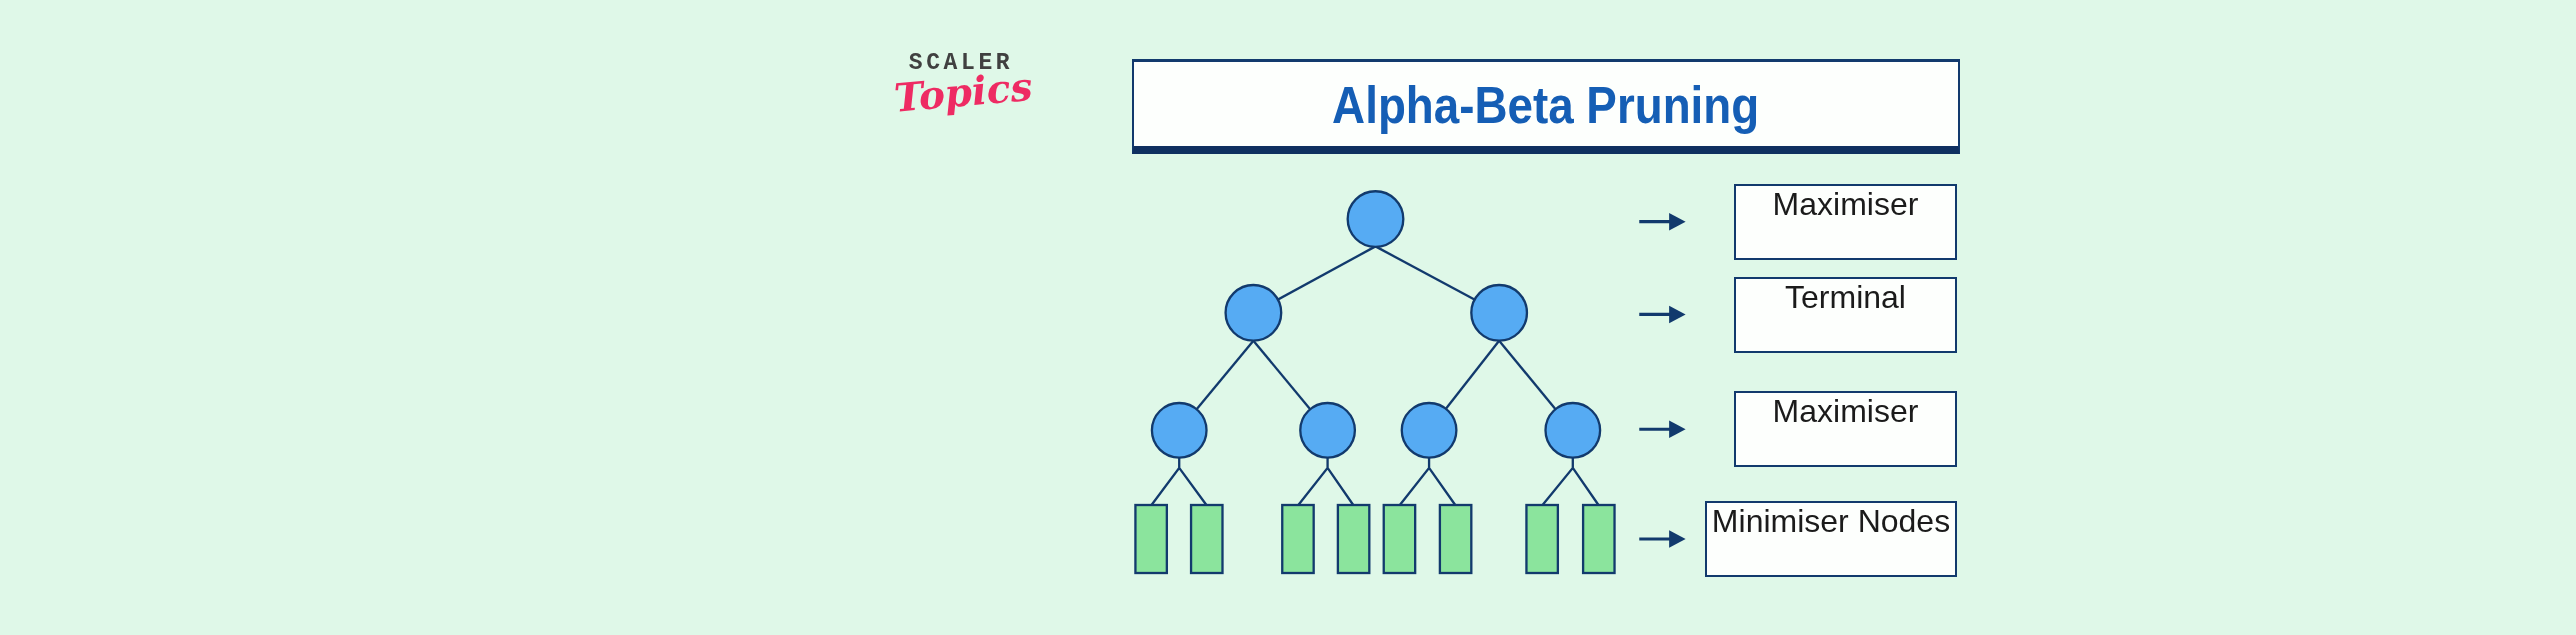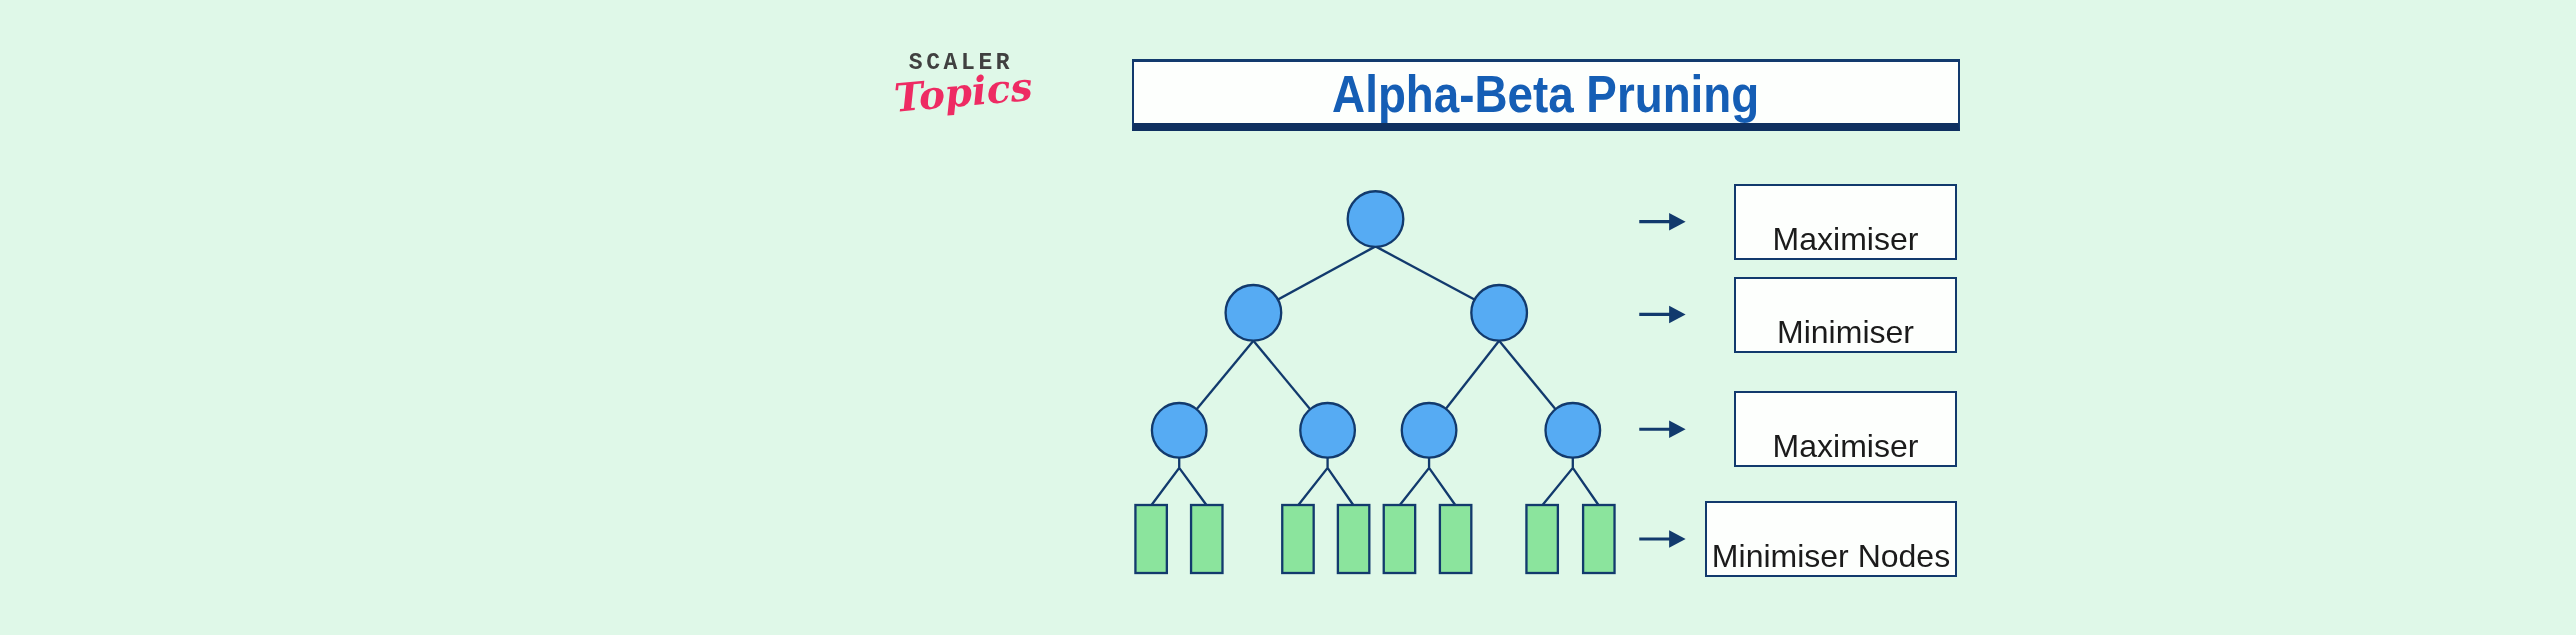--- a/index.html
+++ b/index.html
@@ -47,21 +47,21 @@
     transform: rotate(-5deg);
     margin-top: -3.1px;
     white-space: nowrap;
   }
   
   .title-box {
     position: absolute;
     left: 1132px;
     top: 59px;
     width: 828px;
-    height: 72px;
+    height: 95px;
     box-sizing: border-box;
     background: #fdfffd;
     border: 2.1px solid #123a6d;
     border-top-width: 3.1px;
     border-bottom: 8.2px solid #0f3060;
     display: flex;
     align-items: center;
     justify-content: center;
   }
   .title-text {
@@ -73,21 +73,21 @@
     white-space: nowrap;
     padding-top: 2.1px;
   }
   
   .label-box {
     position: absolute;
     box-sizing: border-box;
     background: #fdfffd;
     border: 2.1px solid #123a6d;
     display: flex;
-    align-items: flex-end;
+    align-items: flex-start;
     justify-content: center;
     font-size: 32px;
     color: #1b1b1b;
     white-space: nowrap;
   }
   .box-maximiser-1 { left: 1734px; top: 184px; width: 223px; height: 76px; }
   .box-minimiser   { left: 1734px; top: 277px; width: 223px; height: 76px; }
   .box-maximiser-2 { left: 1734px; top: 391px; width: 223px; height: 76px; }
   .box-terminal    { left: 1705px; top: 501px; width: 252px; height: 76px; }
 </style>
@@ -160,21 +160,21 @@
   </div>
 
   <div class="title-box">
     <div class="title-text">Alpha-Beta Pruning</div>
   </div>
 
   <div class="label-box box-maximiser-1">
     <span>Maximiser</span>
   </div>
   <div class="label-box box-minimiser">
-    <span>Minimiser</span>
+    <span>Terminal</span>
   </div>
   <div class="label-box box-maximiser-2">
     <span>Maximiser</span>
   </div>
   <div class="label-box box-terminal">
     <span>Minimiser Nodes</span>
   </div>
 
 </div>
 

